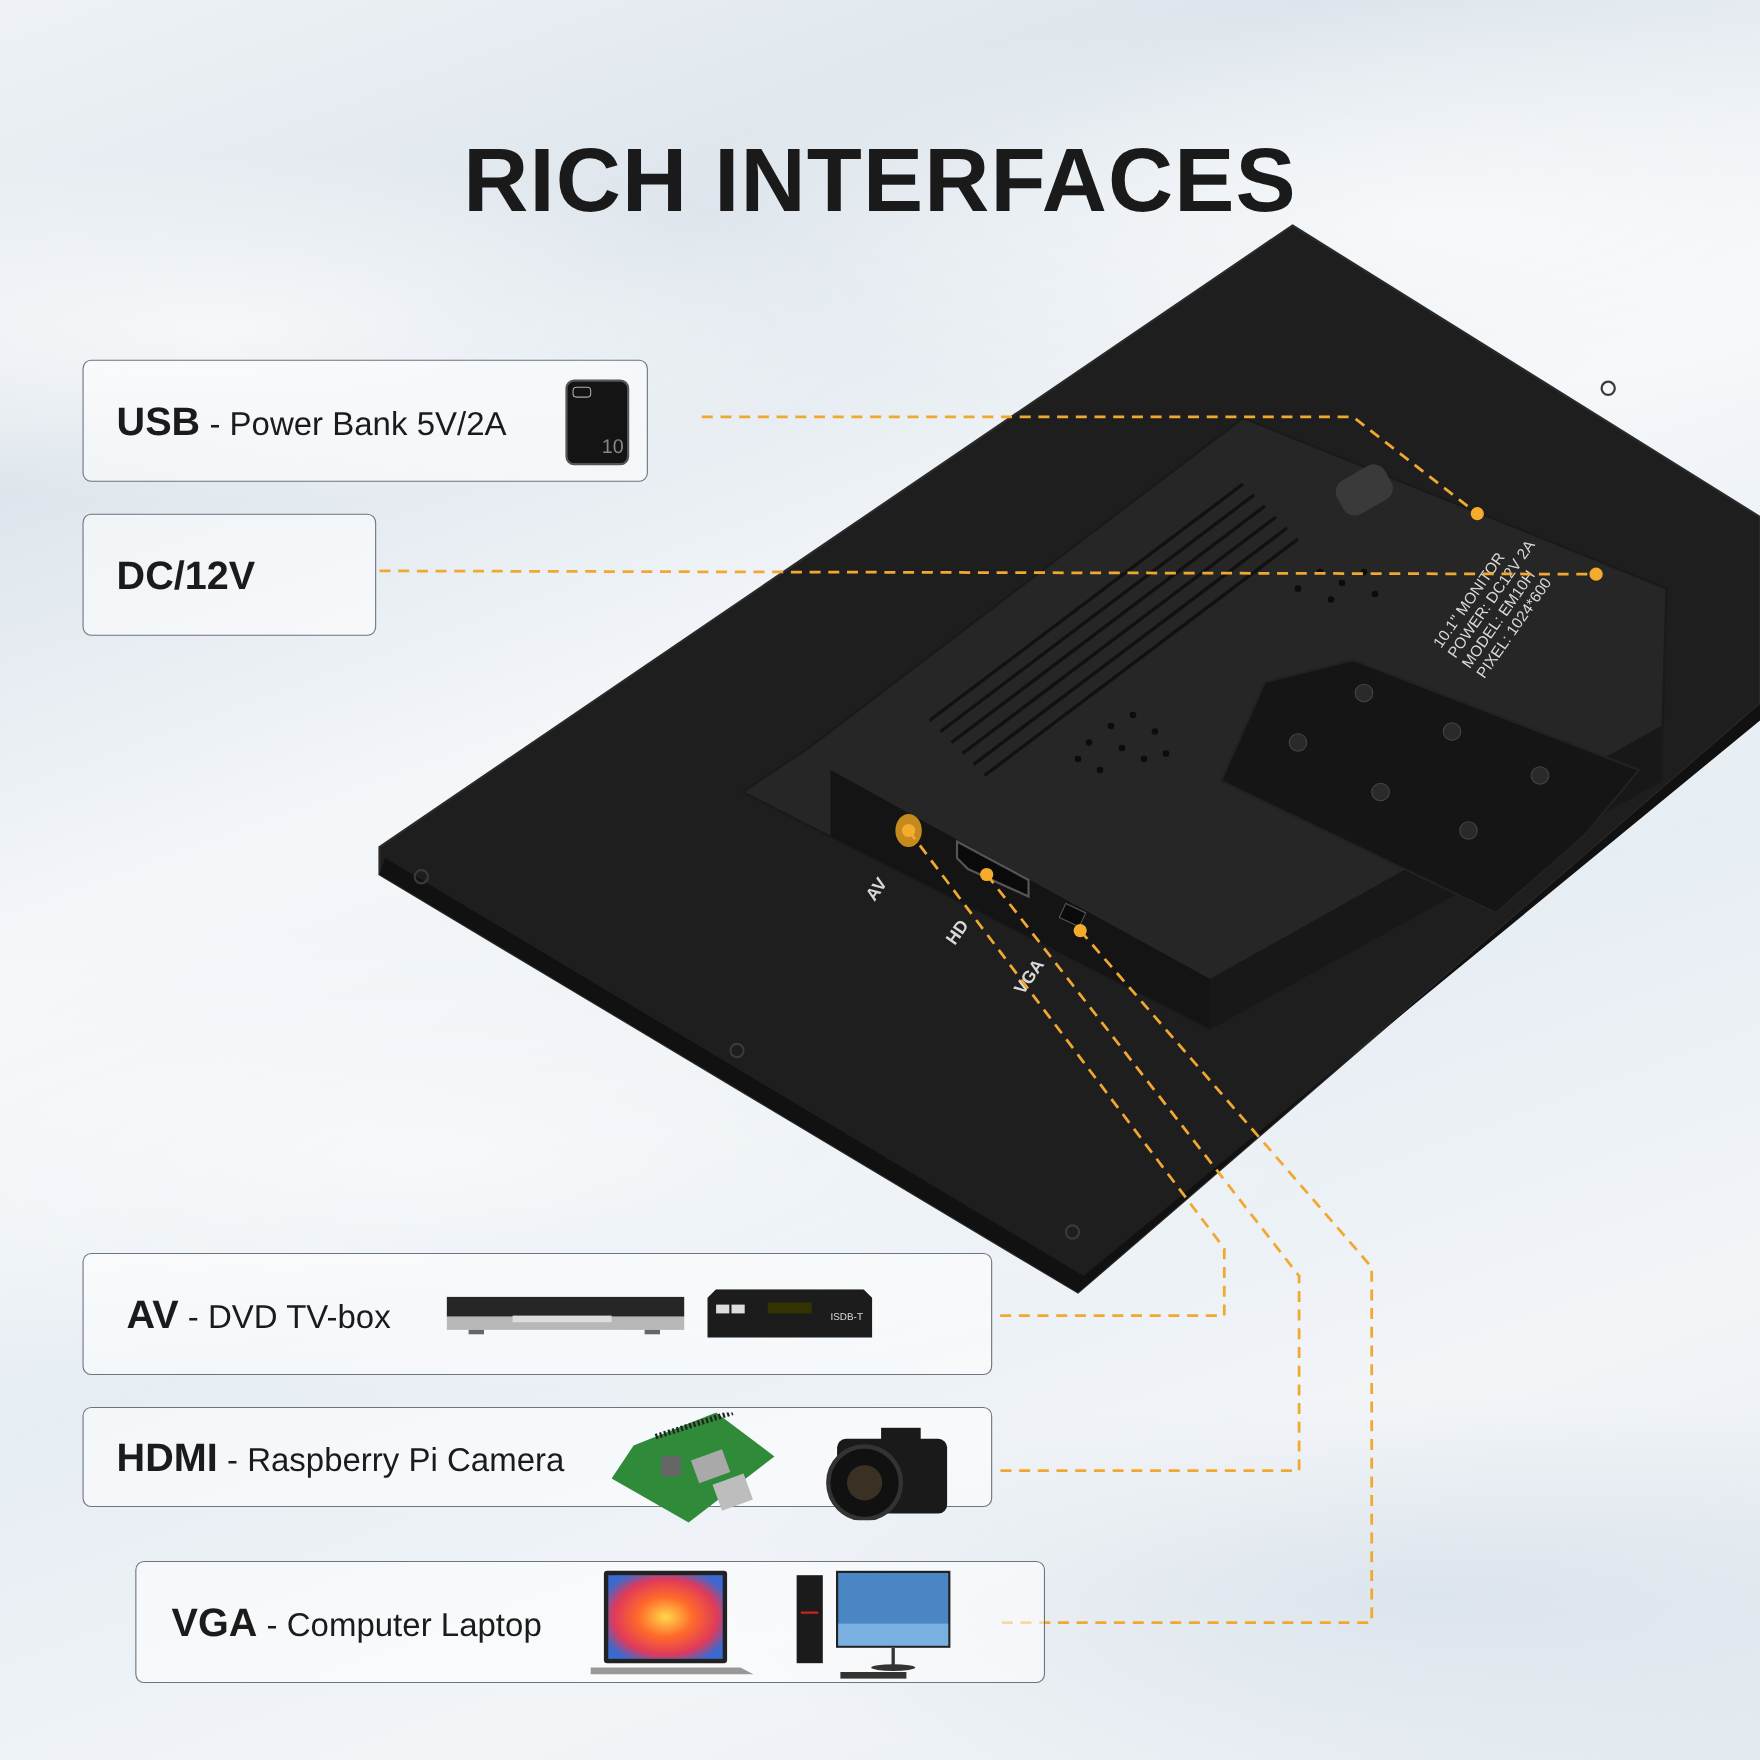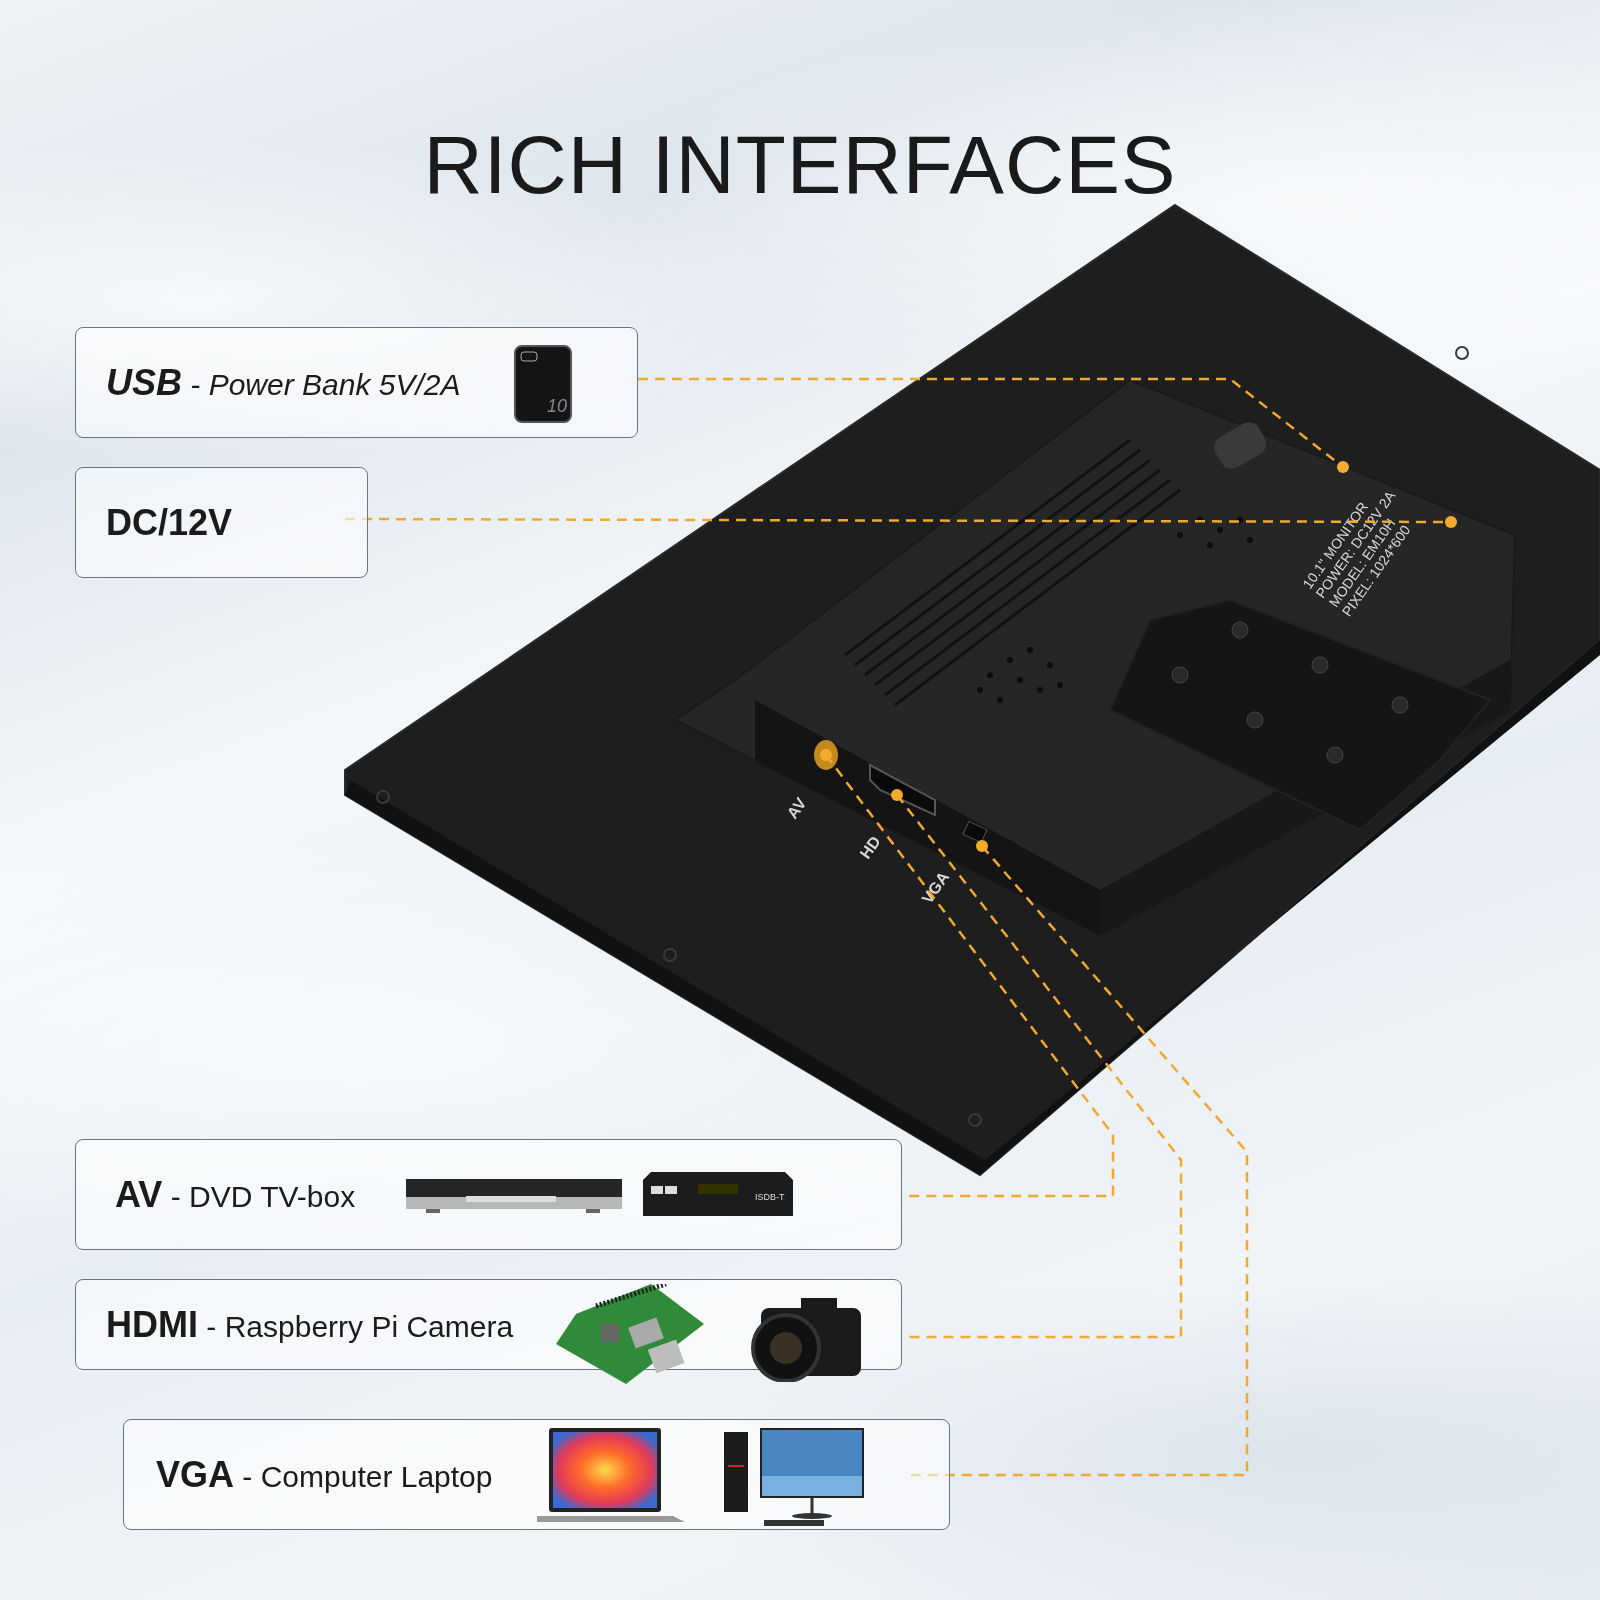--- a/index.html
+++ b/index.html
@@ -11,21 +11,21 @@
   .sky {
     position: absolute; inset: 0;
     background:
       radial-gradient(ellipse 600px 160px at 200px 300px, rgba(255,255,255,0.7), transparent),
       radial-gradient(ellipse 700px 200px at 1300px 200px, rgba(255,255,255,0.6), transparent),
       radial-gradient(ellipse 800px 220px at 400px 1050px, rgba(255,255,255,0.6), transparent),
       radial-gradient(ellipse 700px 180px at 1300px 1450px, rgba(210,220,230,0.6), transparent);
   }
   .title {
     position: absolute; top: 118px; left: 0; width: 1600px; text-align: center;
-    font-family: "Liberation Sans", sans-serif; font-weight: 400; font-size: 82px;
+    font-family: "Liberation Sans", sans-serif; font-weight: 700; font-size: 82px;
     color: #1a1a1a; letter-spacing: 1px;
   }
   .monitor { position: absolute; left: 0; top: 0; }
   .card {
     position: absolute; border: 1.5px solid #6b7480; border-radius: 8px;
     background: rgba(255,255,255,0.55);
     display: flex; align-items: center; box-sizing: border-box;
   }
   .card .label { font-family: "Liberation Sans", sans-serif; color: #1b1b1b; white-space: nowrap; }
   .card .label b { font-size: 36px; font-weight: 700; }
@@ -124,30 +124,30 @@
   </g>
   <g fill="#f5ac2c">
     <circle cx="1343" cy="467" r="6"></circle>
     <circle cx="1451" cy="522" r="6"></circle>
     <circle cx="826" cy="755" r="6"></circle>
     <circle cx="897" cy="795" r="6"></circle>
     <circle cx="982" cy="846" r="6"></circle>
   </g>
 </svg>
 
-<div class="card" style="left:75px; top:327px; width:563px; height:111px; padding-left:30px;font-style:italic;">
+<div class="card" style="left:75px; top:327px; width:514px; height:111px; padding-left:30px;">
   <div class="label"><b>USB</b><span> - Power Bank 5V/2A</span></div>
   <svg class="thumb" style="left:437px; top:16px;" width="60" height="80">
     <rect x="2" y="2" width="56" height="76" rx="7" fill="#141414" stroke="#555" stroke-width="2"></rect>
     <rect x="8" y="8" width="16" height="9" rx="3" fill="none" stroke="#aaa"></rect>
     <text x="34" y="68" font-size="18" fill="#888" font-family="Liberation Sans, sans-serif">10</text>
   </svg>
 </div>
 
-<div class="card" style="left:75px; top:467px; width:293px; height:111px; padding-left:30px;">
+<div class="card" style="left:75px; top:467px; width:267px; height:111px; padding-left:30px;">
   <div class="label"><b>DC/12V</b></div>
 </div>
 
 <div class="card" style="left:75px; top:1139px; width:827px; height:111px; padding-left:39px;">
   <div class="label"><b>AV</b><span> - DVD TV-box</span></div>
   <svg class="thumb" style="left:330px; top:35px;" width="218" height="40">
     <rect x="0" y="4" width="216" height="18" fill="#262626"></rect>
     <rect x="0" y="22" width="216" height="12" fill="#b8b8b8"></rect>
     <rect x="60" y="21" width="90" height="6" fill="#ddd"></rect>
     <rect x="20" y="34" width="14" height="4" fill="#666"></rect>

